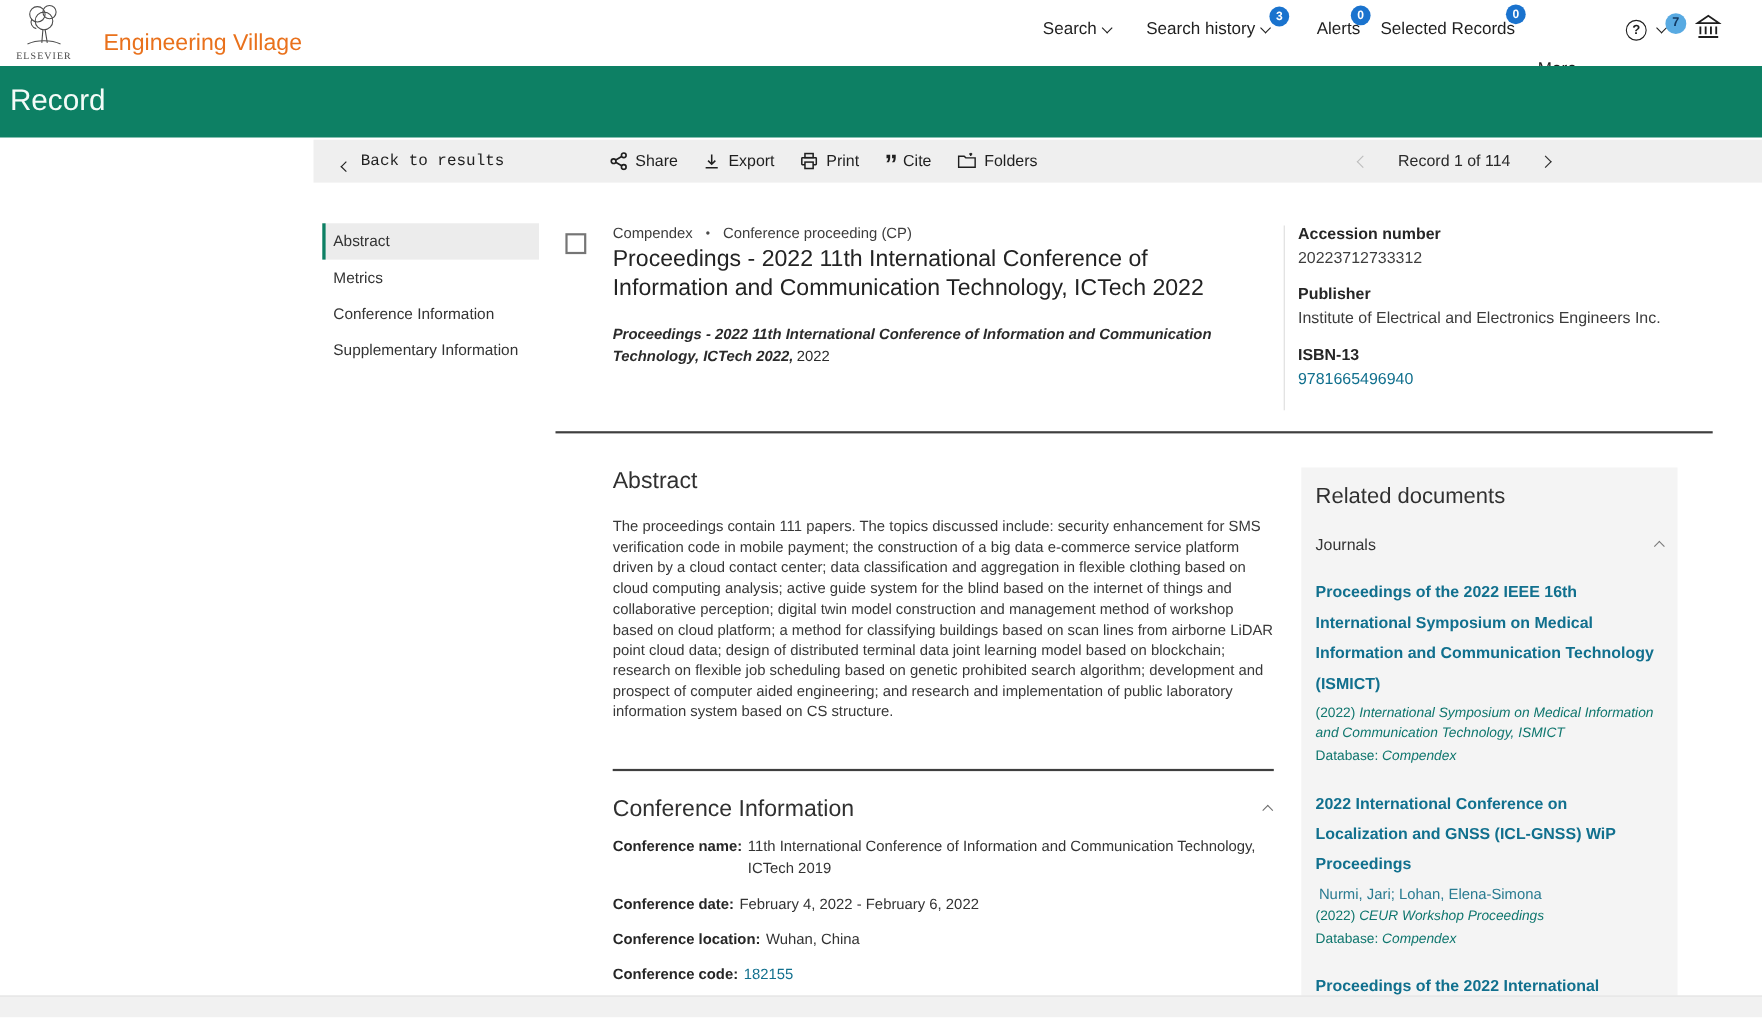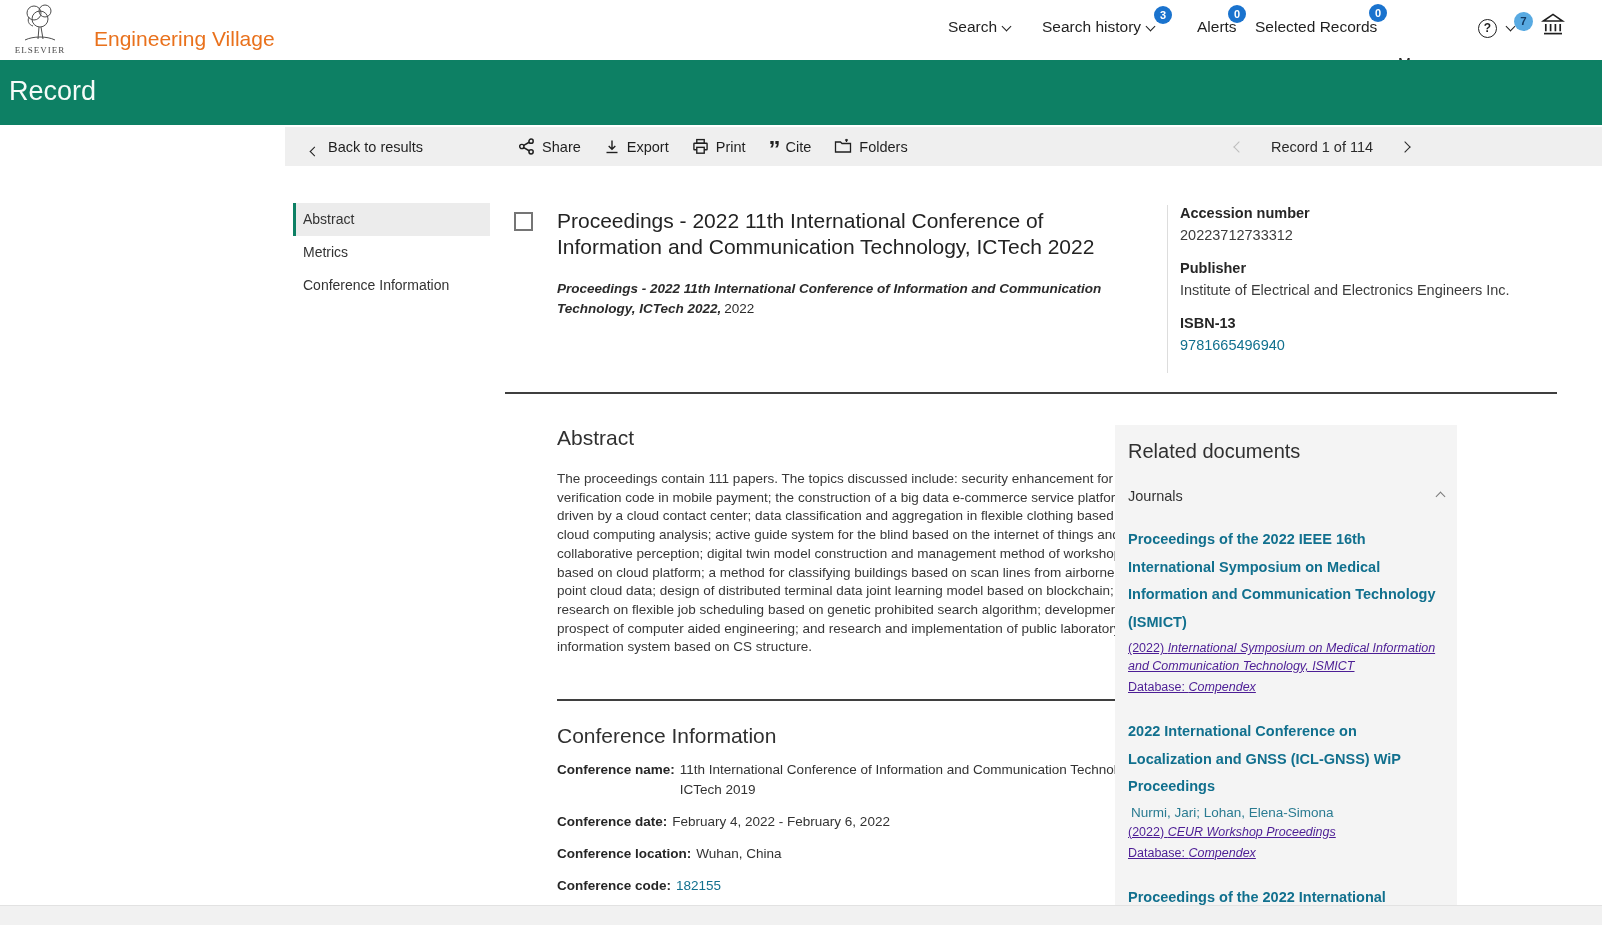--- a/index.html
+++ b/index.html
@@ -24,21 +24,21 @@
 
   
   #banner { position:absolute; left:0; top:60px; width:1602px; height:65px; background:#0d8064; }
   #banner-title { position:absolute; left:9px; top:16px; color:#f4fbf8; font-size:27px; font-weight:400; }
 
   
   #toolbar { position:absolute; left:285px; top:127px; width:1317px; height:39px; background:#efefef; }
   #toolbar-left { position:absolute; left:20px; top:0; height:100%; display:flex; align-items:center; gap:23px; }
   .tb-btn { display:flex; align-items:center; gap:7px; font-size:14.5px; color:#1f1f1f; cursor:pointer; white-space:nowrap; }
   .tb-btn svg { display:block; }
-  #back-btn { margin-right:72px; display:flex; align-items:flex-end; gap:10px; font-size:14.5px; cursor:pointer; color:#1f1f1f; }
+  #back-btn { margin-right:72px; display:flex; align-items:flex-end; gap:10px; font-size:14.5px; cursor:pointer; color:#1f1f1f;font-family:Liberation Mono, monospace; }
   .quote-glyph { font-size:24px; font-weight:700; line-height:10px; letter-spacing:-2px; position:relative; top:3px; }
   #pagination { position:absolute; left:950px; top:0; height:100%; display:flex; align-items:center; gap:28px; font-size:14.5px; color:#2a2a2a; }
   .pag-prev { color:#bdbdbd; }
   .pag-chev { width:8px; height:8px; border-width:1.8px; margin:0; }
 
   
   #sidebar { position:absolute; left:293px; top:203px; width:197px; font-size:14px; color:#333; }
   .side-item { height:33px; line-height:33px; padding-left:10px; cursor:pointer; }
   .side-item.selected { background:#ececec; border-left:3px solid #0d8064; padding-left:7px; }
 
@@ -64,27 +64,27 @@
   #divider2 { position:absolute; left:557px; top:699px; width:601px; height:2px; background:#3f3f3f; }
   #abstract-heading { position:absolute; left:557px; top:426px; font-size:21px; font-weight:400; color:#303030; }
   #abstract-text { position:absolute; left:557px; top:470px; width:601px; font-size:13.5px; line-height:18.7px; color:#383838; }
   #conf-heading { position:absolute; left:557px; top:724px; font-size:21px; font-weight:400; color:#303030; }
   #conf-collapse { position:absolute; left:1143px; top:733px; color:#6e6e6e; cursor:pointer; }
   #conf-fields { position:absolute; left:557px; top:760px; width:600px; font-size:13.5px; color:#333; }
   .conf-row { display:flex; margin-bottom:12px; line-height:20px; }
   .conf-label { font-weight:700; white-space:nowrap; margin-right:5px; color:#262626; }
 
   
-  #related { position:absolute; left:1115px; top:425px; width:342px; height:480px; background:#f4f4f4; padding:15px 13px; overflow:hidden; }
+  #related { position:absolute; left:1183px; top:425px; width:342px; height:480px; background:#f4f4f4; padding:15px 13px; overflow:hidden; }
   #related-heading { font-size:20px; font-weight:400; color:#303030; margin-bottom:25px; }
   #journals-row { display:flex; justify-content:space-between; align-items:center; font-size:14.5px; color:#333; margin-bottom:22px; }
   #journals-row .chev { color:#7a7a7a; }
   .rel-title { font-size:14.5px; font-weight:700; line-height:27.5px; color:#11708e; cursor:pointer; }
   .rel-authors { font-size:13.5px; color:#2a7b91; padding-left:3px; margin:4px 0 2px; cursor:pointer; }
-  .rel-meta { font-size:12.5px; line-height:18px; color:#4c1d95; margin-top:3px;text-decoration:underline; }
+  .rel-meta { font-size:12.5px; line-height:18px; color:#0f766e; margin-top:3px; }
   .rel-meta .it { font-style:italic; }
   .rel-item { margin-bottom:22px; }
 
   
   #bottom-strip { position:absolute; left:0; top:905px; width:1602px; height:20px; background:#f1f1f1; border-top:1px solid #e2e2e2; }
 </style>
 </head>
 <body>
 
 <div id="canvas">
@@ -197,24 +197,30 @@
       <span class="chev chev-left pag-chev pag-prev"></span>
       <span>Record 1 of 114</span>
       <span class="chev chev-right pag-chev"></span>
     </div>
   </div>
 
   <div id="sidebar">
     <div class="side-item selected">Abstract</div>
     <div class="side-item">Metrics</div>
     <div class="side-item">Conference Information</div>
+    <div class="side-item">Supplementary Information</div>
   </div>
 
   <div id="checkbox"></div>
   <div id="rec-head">
+    <div id="meta-line">
+      <span>Compendex</span>
+      <span class="dot">•</span>
+      <span>Conference proceeding (CP)</span>
+    </div>
     <div id="rec-title">Proceedings - 2022 11th International Conference of Information and Communication Technology, ICTech 2022</div>
     <div id="citation">
       <span class="src">Proceedings - 2022 11th International Conference of Information and Communication Technology, ICTech 2022,</span><span class="yr">2022</span>
     </div>
   </div>
 
   <div id="info-divider"></div>
   <div id="info-panel">
     <div class="info-label">Accession number</div>
     <div class="info-value">20223712733312</div>

